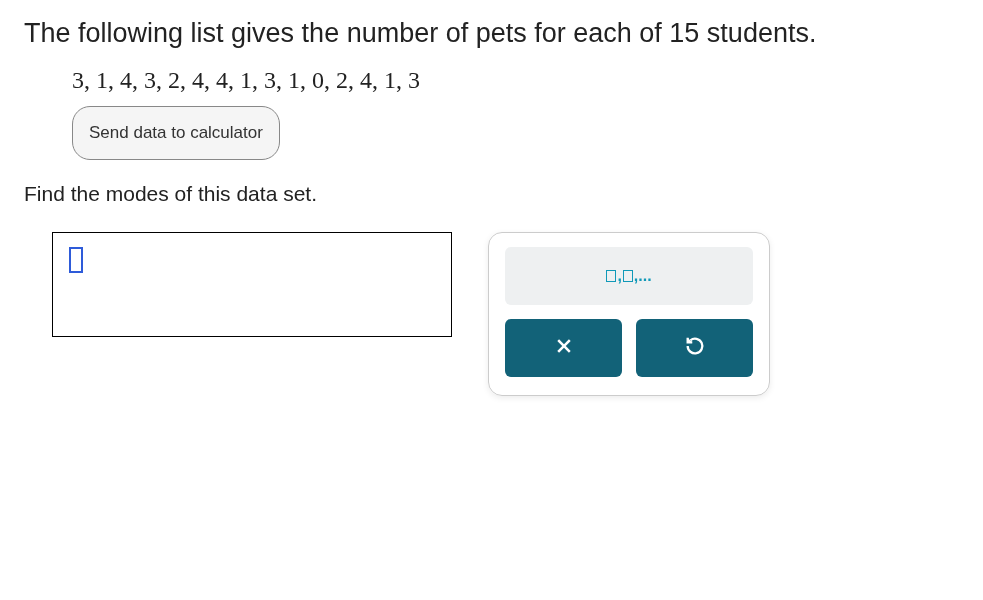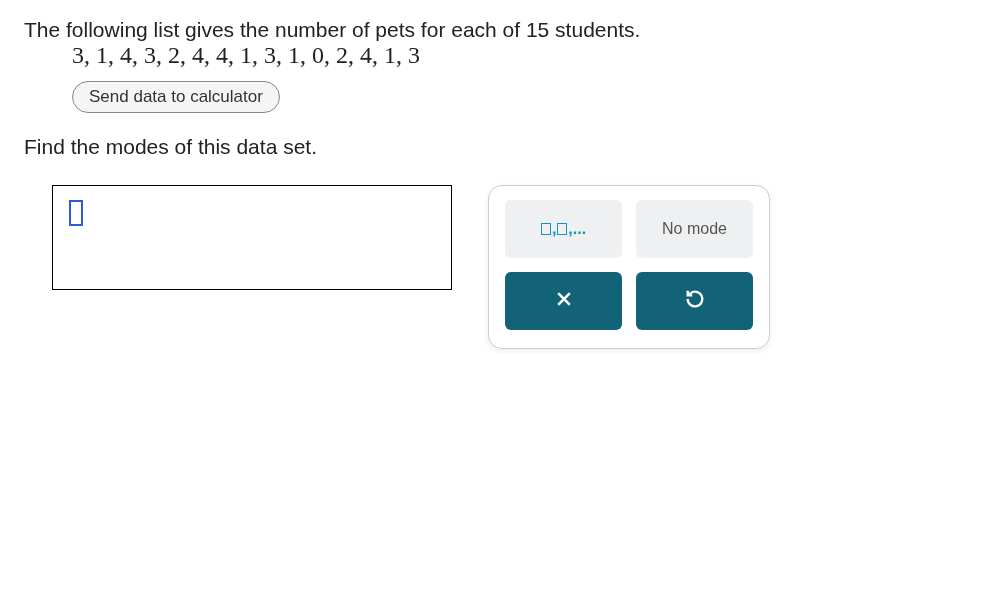--- a/index.html
+++ b/index.html
@@ -5,32 +5,32 @@
     * { box-sizing: border-box; margin: 0; padding: 0; }
     body {
       font-family: Arial, Helvetica, sans-serif;
       font-size: 20px;
       color: #222;
       padding: 18px 24px;
       width: 983px;
       height: 600px;
       background: #fff;
     }
-    .intro { margin-bottom: 0; font-size: 21px; }
+    .intro { margin-bottom: 18px; font-size: 27px; }
     .data-block { margin-left: 48px; margin-bottom: 22px; }
     .data-list {
       font-family: "Times New Roman", Times, serif;
       font-size: 24px;
       margin-bottom: 12px;
     }
     .send-btn {
       display: inline-block;
       border: 1.5px solid #888;
       border-radius: 18px;
-      padding: 5px 16px;
+      padding: 16px 16px;
       font-size: 17px;
       color: #333;
       background: #f5f5f5;
       cursor: pointer;
     }
     .instr-row { margin-bottom: 14px; font-size: 21px; margin-top: 8px; }
     .instr-block { margin-bottom: 26px; font-size: 21px; line-height: 1.4; }
     .answer-area { display: flex; align-items: flex-start; gap: 36px; margin-left: 28px; }
     .answer-box {
       width: 400px;
@@ -95,23 +95,20 @@
   <div class="palette">
     <div class="palette-row">
       <div class="palette-btn light">
         <span class="seq-icon">
           <span class="mini-box"></span>
             <span>,</span>
             <span class="mini-box"></span>
             <span>,...</span>
         </span>
       </div>
-      <div class="palette-btn light">
-        <span>No mode</span>
-      </div>
     </div>
     <div class="palette-row">
       <div class="palette-btn dark">
         <span class="x-icon">
           <svg viewBox="0 0 24 24">
               <line x1="5" y1="5" x2="19" y2="19"></line>
               <line x1="19" y1="5" x2="5" y2="19"></line>
             </svg>
         </span>
       </div>

